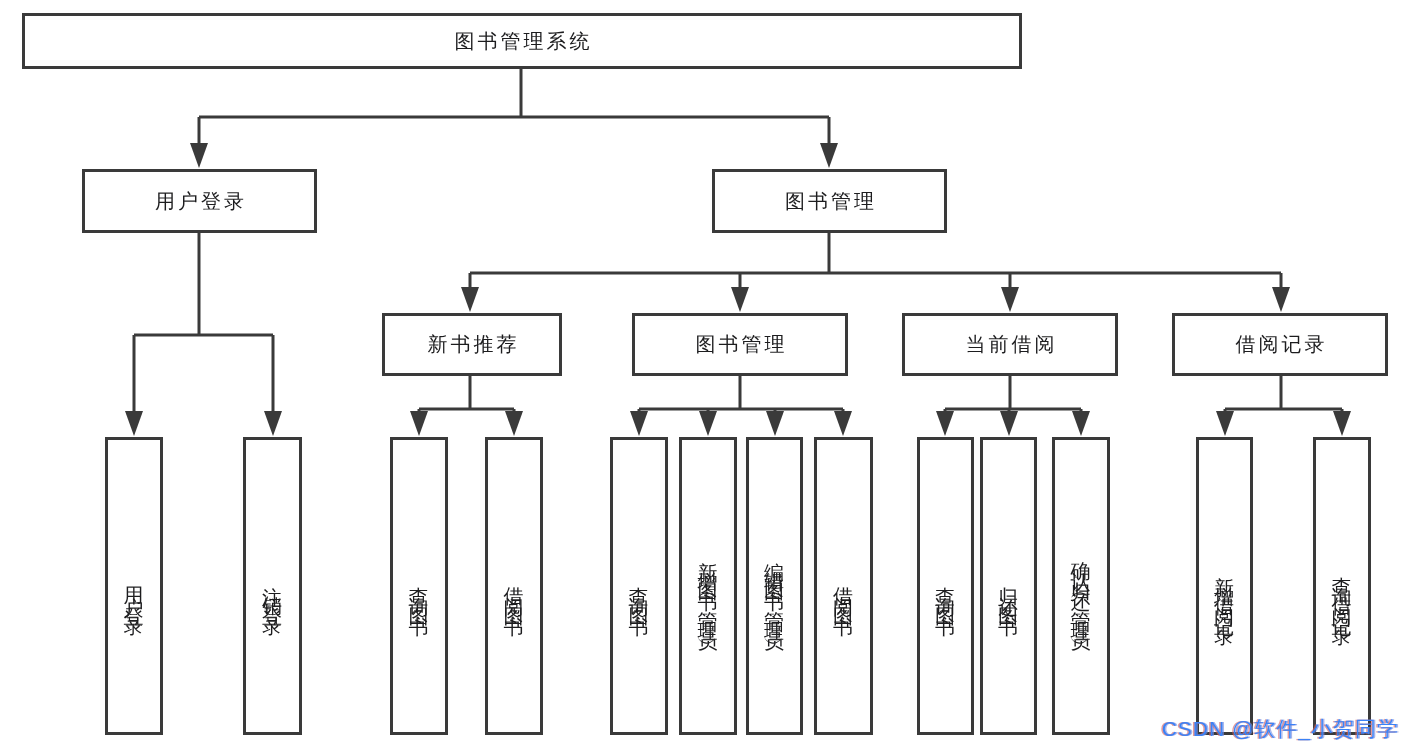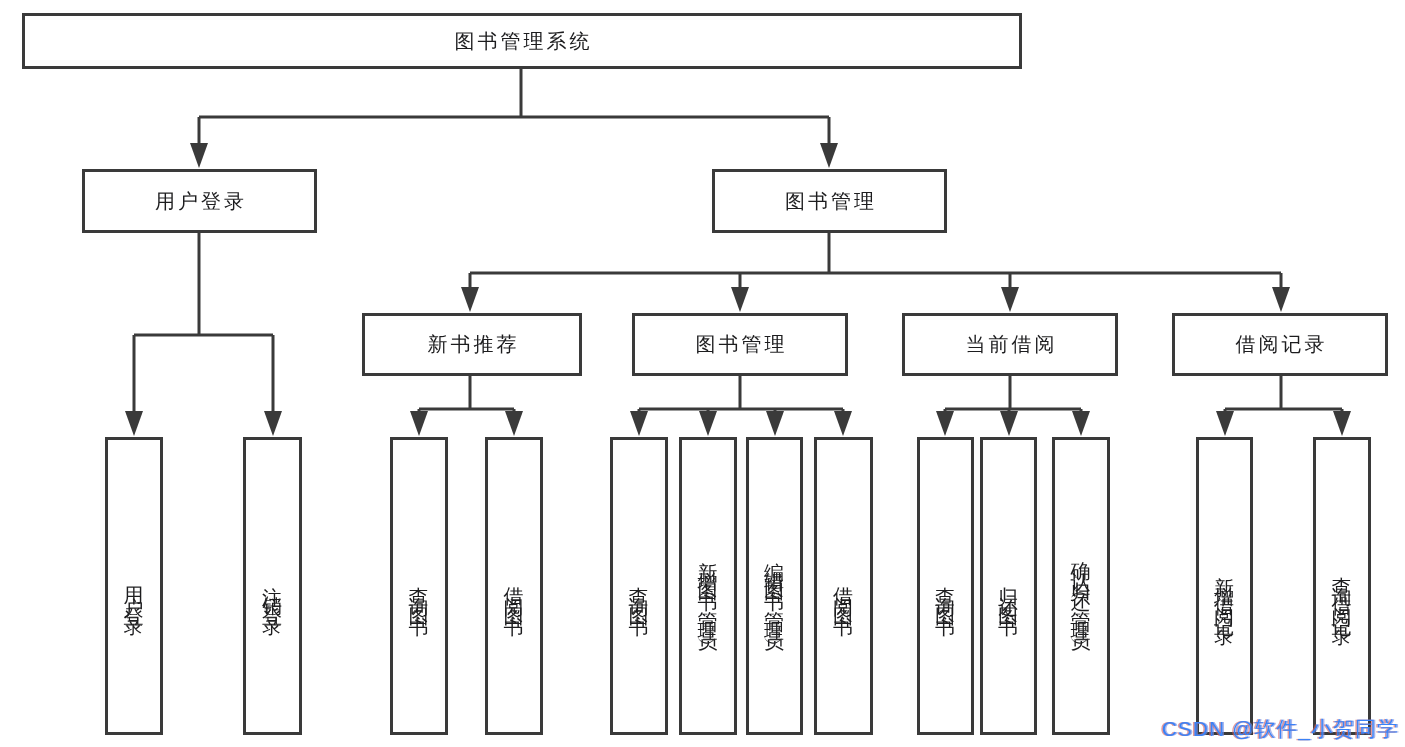--- a/index.html
+++ b/index.html
@@ -75,21 +75,21 @@
     <span>图书管理系统</span>
   </div>
 
   <div class="box hbox" style="left:82px; top:169px; width:235px; height:64px;">
     <span>用户登录</span>
   </div>
   <div class="box hbox" style="left:712px; top:169px; width:235px; height:64px;">
     <span>图书管理</span>
   </div>
 
-  <div class="box hbox" style="left:362px; top:313px; width:220px; height:63px;">
+  <div class="box hbox" style="left:382px; top:313px; width:180px; height:63px;">
     <span>新书推荐</span>
   </div>
   <div class="box hbox" style="left:632px; top:313px; width:216px; height:63px;">
     <span>图书管理</span>
   </div>
   <div class="box hbox" style="left:902px; top:313px; width:216px; height:63px;">
     <span>当前借阅</span>
   </div>
   <div class="box hbox" style="left:1172px; top:313px; width:216px; height:63px;">
     <span>借阅记录</span>

